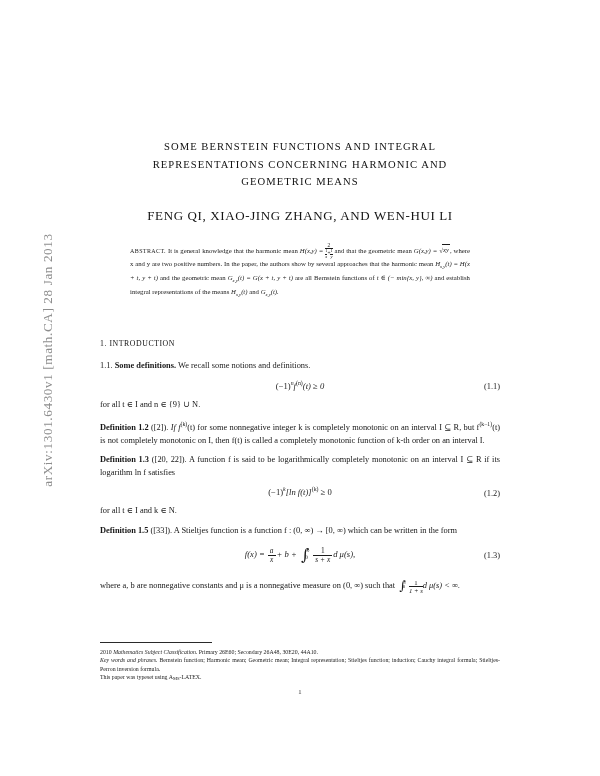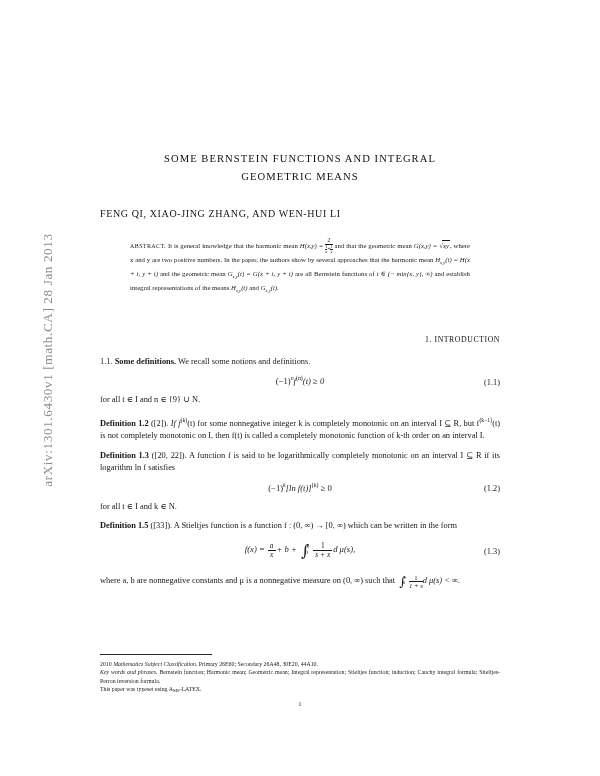--- a/index.html
+++ b/index.html
@@ -36,41 +36,41 @@
     font-size: 13.2px;
     letter-spacing: 0.6px;
     color: #8d8d8d;
     white-space: nowrap;
   }
 
   
   .page {
     position: absolute;
     left: 100px;
-    top: 12px;
+    top: 0;
     width: 400px;
     height: 648px;
   }
 
   .title {
     margin-top: 138px;
     text-align: center;
     font-size: 10.6px;
     letter-spacing: 1.05px;
     line-height: 17.5px;
     font-variant: small-caps;
     text-transform: uppercase;
     color: #111;
   }
   .title .tline { display: block; }
 
   .authors {
-    margin-top: 23px;
-    text-align: left;
-    font-size: 10px;
+    margin-top: 17px;
+    text-align: center;
+    font-size: 13px;
     letter-spacing: 0.62px;
     text-transform: uppercase;
     color: #141414;
   }
 
   
   .abstract {
     margin: 19px 30px 0 30px;
     font-size: 6.75px;
     line-height: 10.6px;
@@ -80,21 +80,21 @@
   .abstract .ab-head {
     font-variant: small-caps;
     text-transform: uppercase;
     font-size: 6.0px;
     letter-spacing: 0.4px;
   }
 
   
   .section-head {
     margin-top: 38px;
-    text-align: right;
+    text-align: left;
     font-size: 7.8px;
     letter-spacing: 0.55px;
     font-variant: small-caps;
     text-transform: uppercase;
     color: #111;
   }
 
   .subsec {
     margin-top: 12px;
     font-size: 8.4px;
@@ -227,20 +227,21 @@
 <body>
 
 <div class="arxiv-stamp">
   <div class="stamp-text">arXiv:1301.6430v1  [math.CA]  28 Jan 2013</div>
 </div>
 
 <div class="page">
 
   <div class="title">
     <span class="tline">Some Bernstein functions and integral</span>
+    <span class="tline">representations concerning harmonic and</span>
     <span class="tline">geometric means</span>
   </div>
 
   <div class="authors">Feng Qi, Xiao-Jing Zhang, and Wen-Hui Li</div>
 
   <div class="abstract">
     <span class="ab-head">Abstract.</span><span> It is general knowledge that the harmonic mean </span><span class="it">H(x,y) =</span>
     <span class="ifrac">
       <span class="num">2</span>
       <span class="den"><span class="ifrac"><span class="num">1</span><span class="den it">x</span></span><span>+</span><span class="ifrac"><span class="num">1</span><span class="den it">y</span></span></span>

